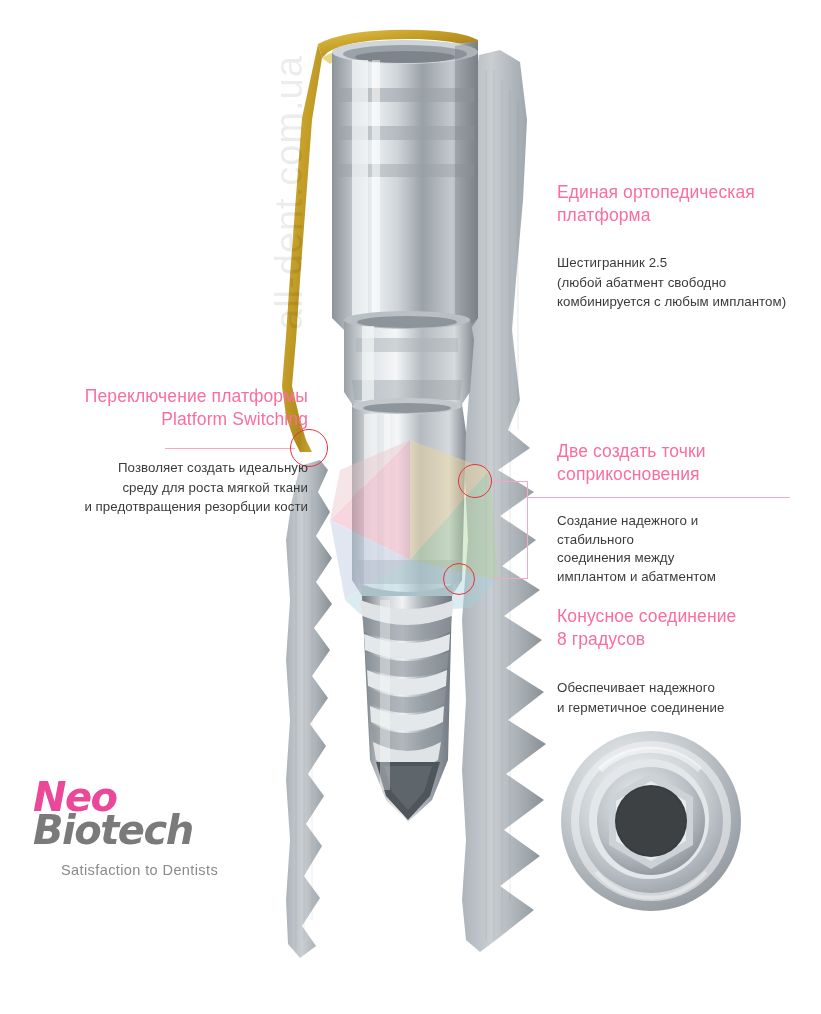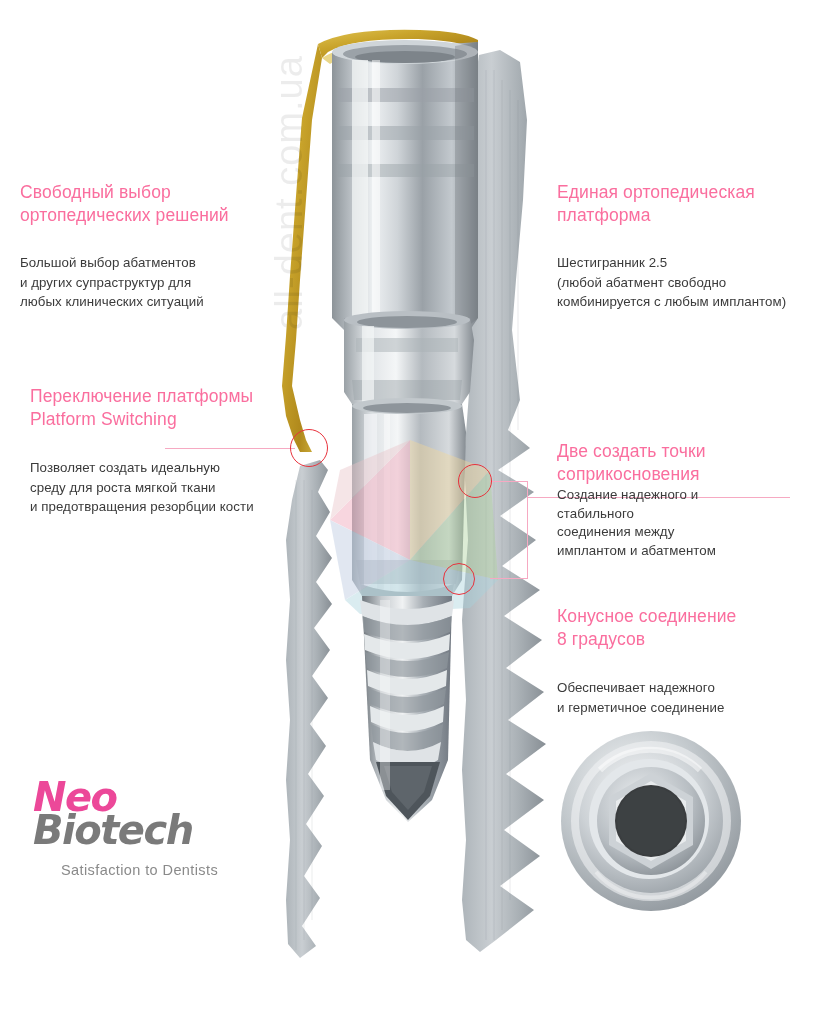--- a/index.html
+++ b/index.html
@@ -38,25 +38,25 @@
     white-space: pre-line;
     letter-spacing: .05px;
   }
   .callout .body.tight { line-height: 18.5px; }
 
   .c-topleft  { left: 20px;  top: 181px; width: 270px; }
   .c-topleft .body  { margin-top: 26px; }
   .c-topright { left: 557px; top: 181px; width: 268px; }
   .c-topright .body { margin-top: 26px; }
 
-  .c-midleft  { left: 30px;  top: 385px; width: 290px; }
+  .c-midleft  { left: 18px;  top: 385px; width: 290px; text-align: right; }
   .c-midleft .body  { margin-top: 27px; }
 
   .c-midright { left: 557px; top: 440px; width: 262px; }
-  .c-midright .body { }
+  .c-midright .body { margin-top: 26px; }
 
   .c-botright { left: 557px; top: 605px; width: 262px; }
   .c-botright .body { margin-top: 27px; }
 
   
   .rule {
     position: absolute;
     height: 1px;
     background: #f6a9c2;
   }
@@ -313,27 +313,20 @@
 
   <div class="watermark-txt">all-dent.com.ua</div>
 
   <div class="rule rule-left"></div>
   <div class="rule rule-right"></div>
   <div class="bracket bk-right"></div>
   <div class="marker-circle mk-left"></div>
   <div class="marker-circle mk-up"></div>
   <div class="marker-circle mk-down"></div>
 
-  <div class="callout c-topleft">
-    <p class="heading">Свободный выбор
-ортопедических решений</p>
-    <p class="body">Большой выбор абатментов
-и других супраструктур для
-любых клинических ситуаций</p>
-  </div>
 
   <div class="callout c-topright">
     <p class="heading">Единая ортопедическая
 платформа</p>
     <p class="body">Шестигранник 2.5
 (любой абатмент свободно
 комбинируется с любым имплантом)</p>
   </div>
 
   <div class="callout c-midleft">

